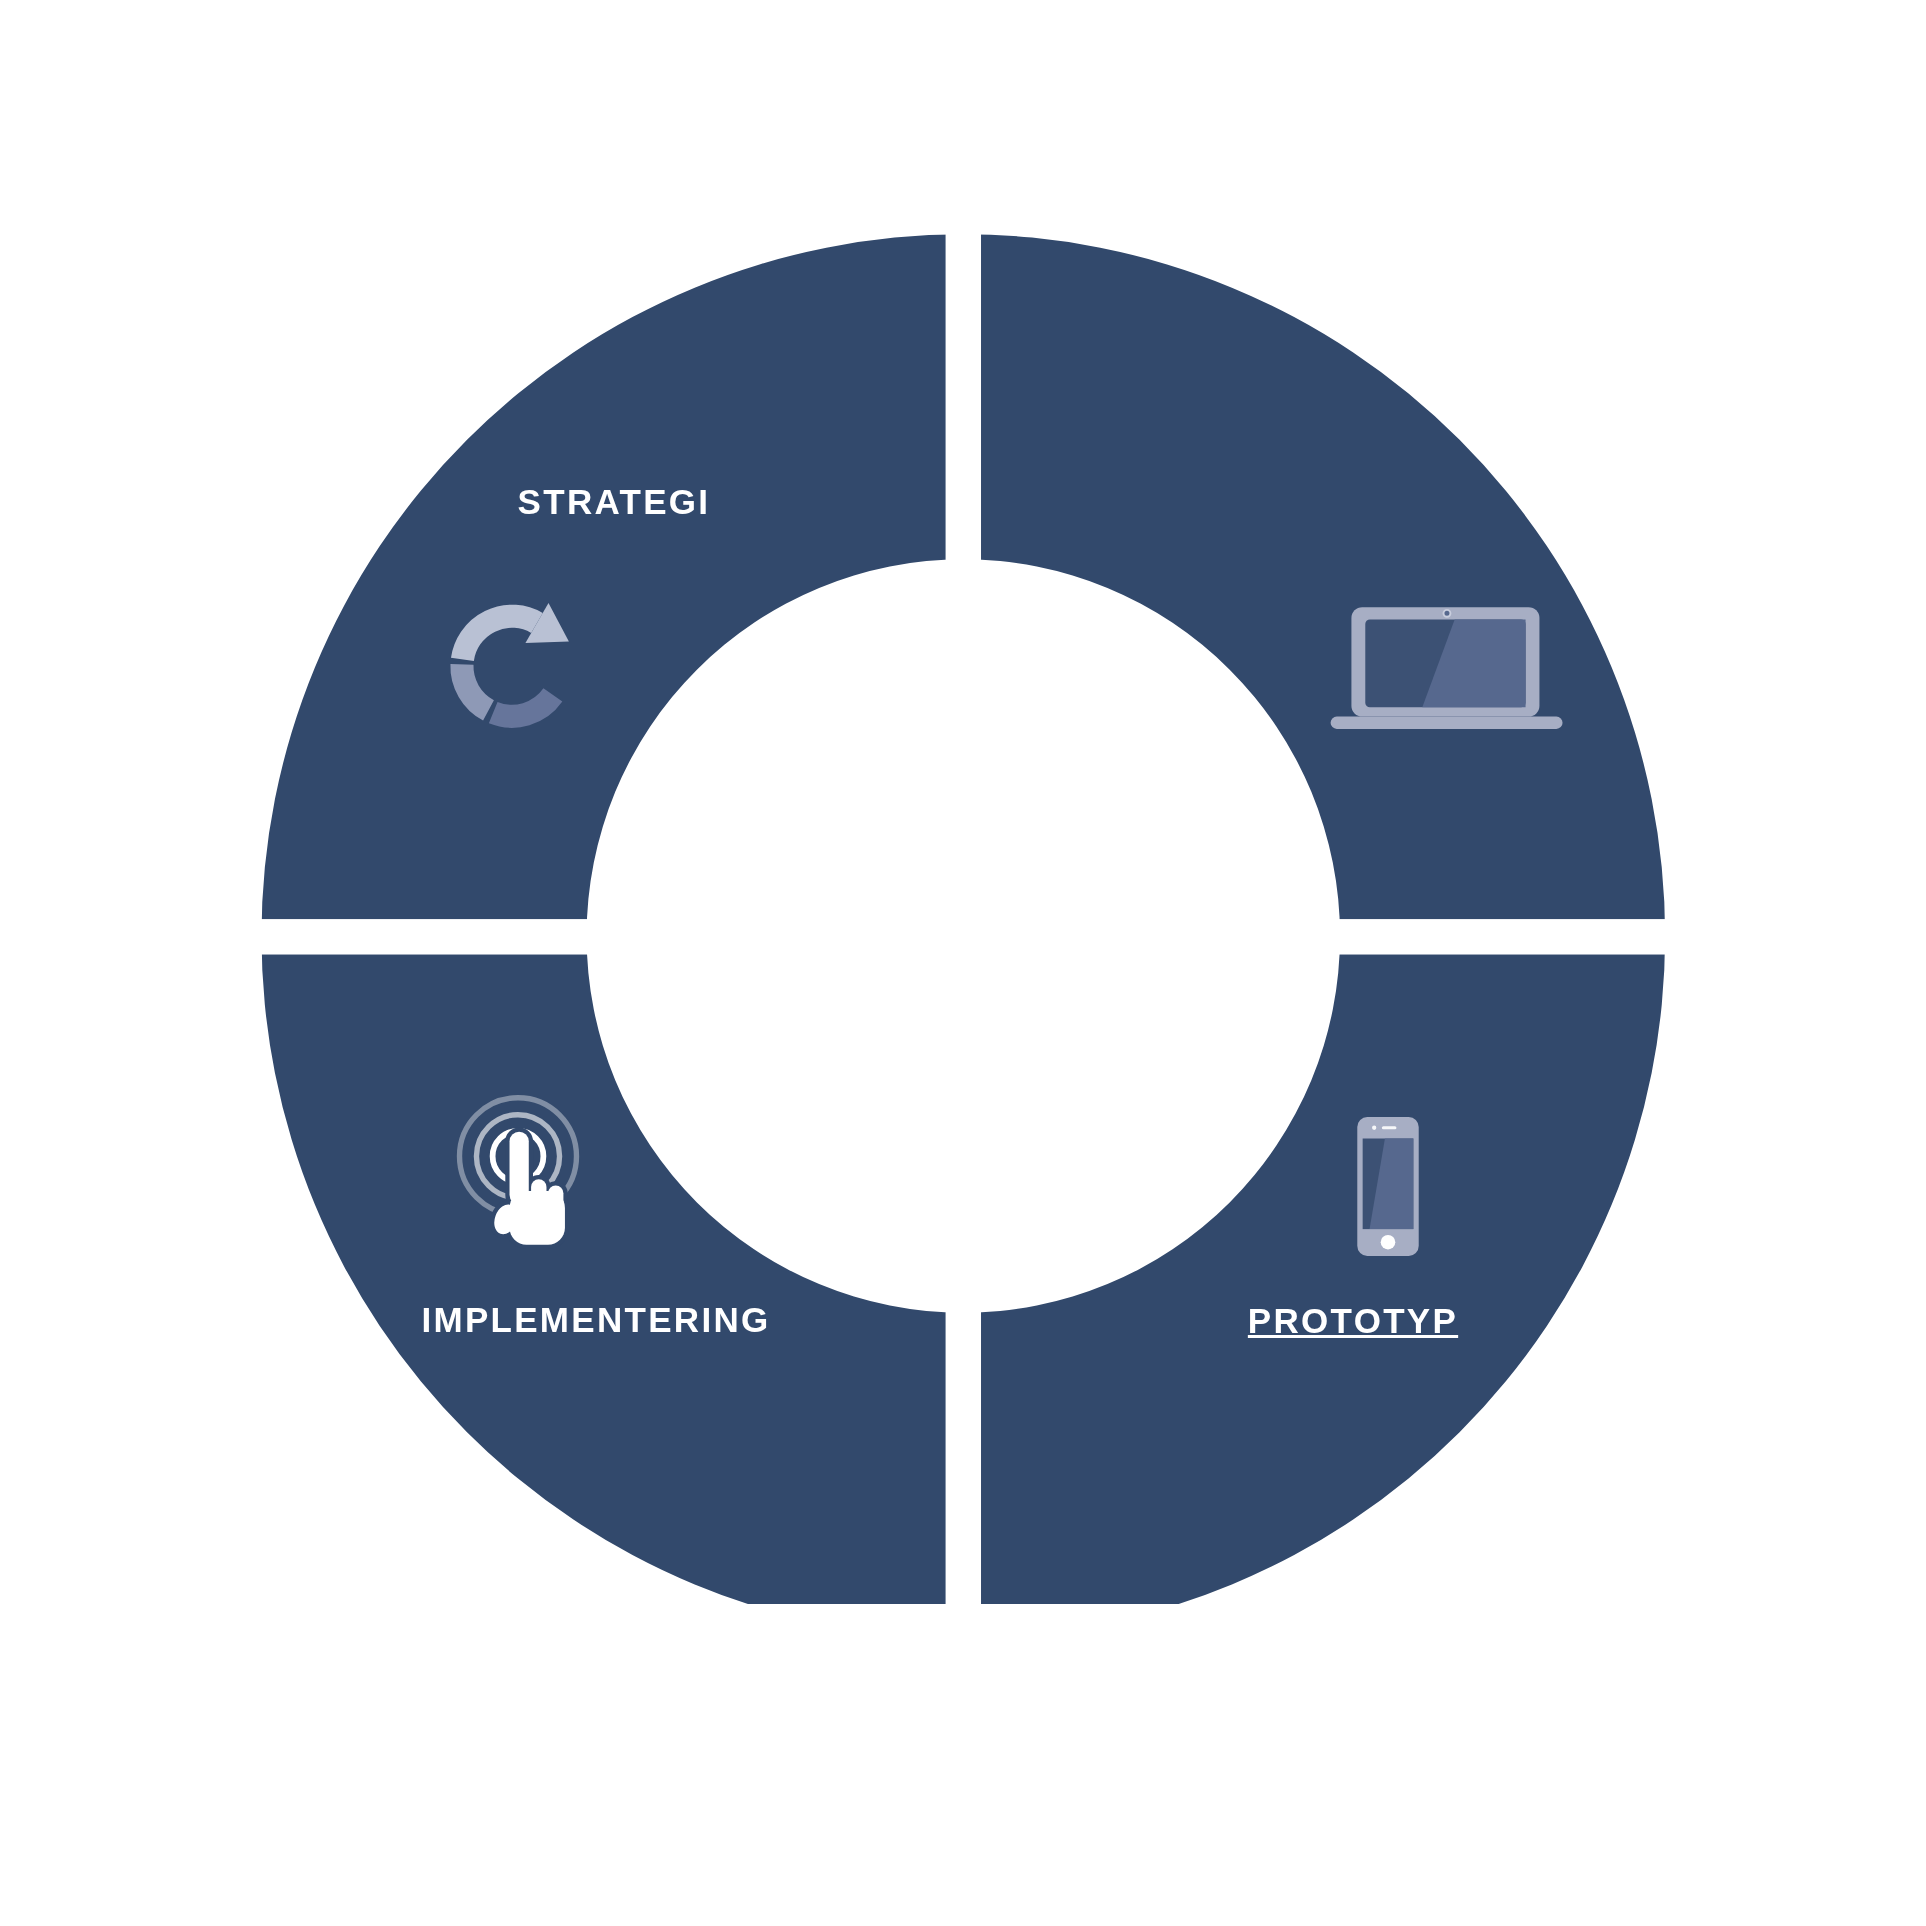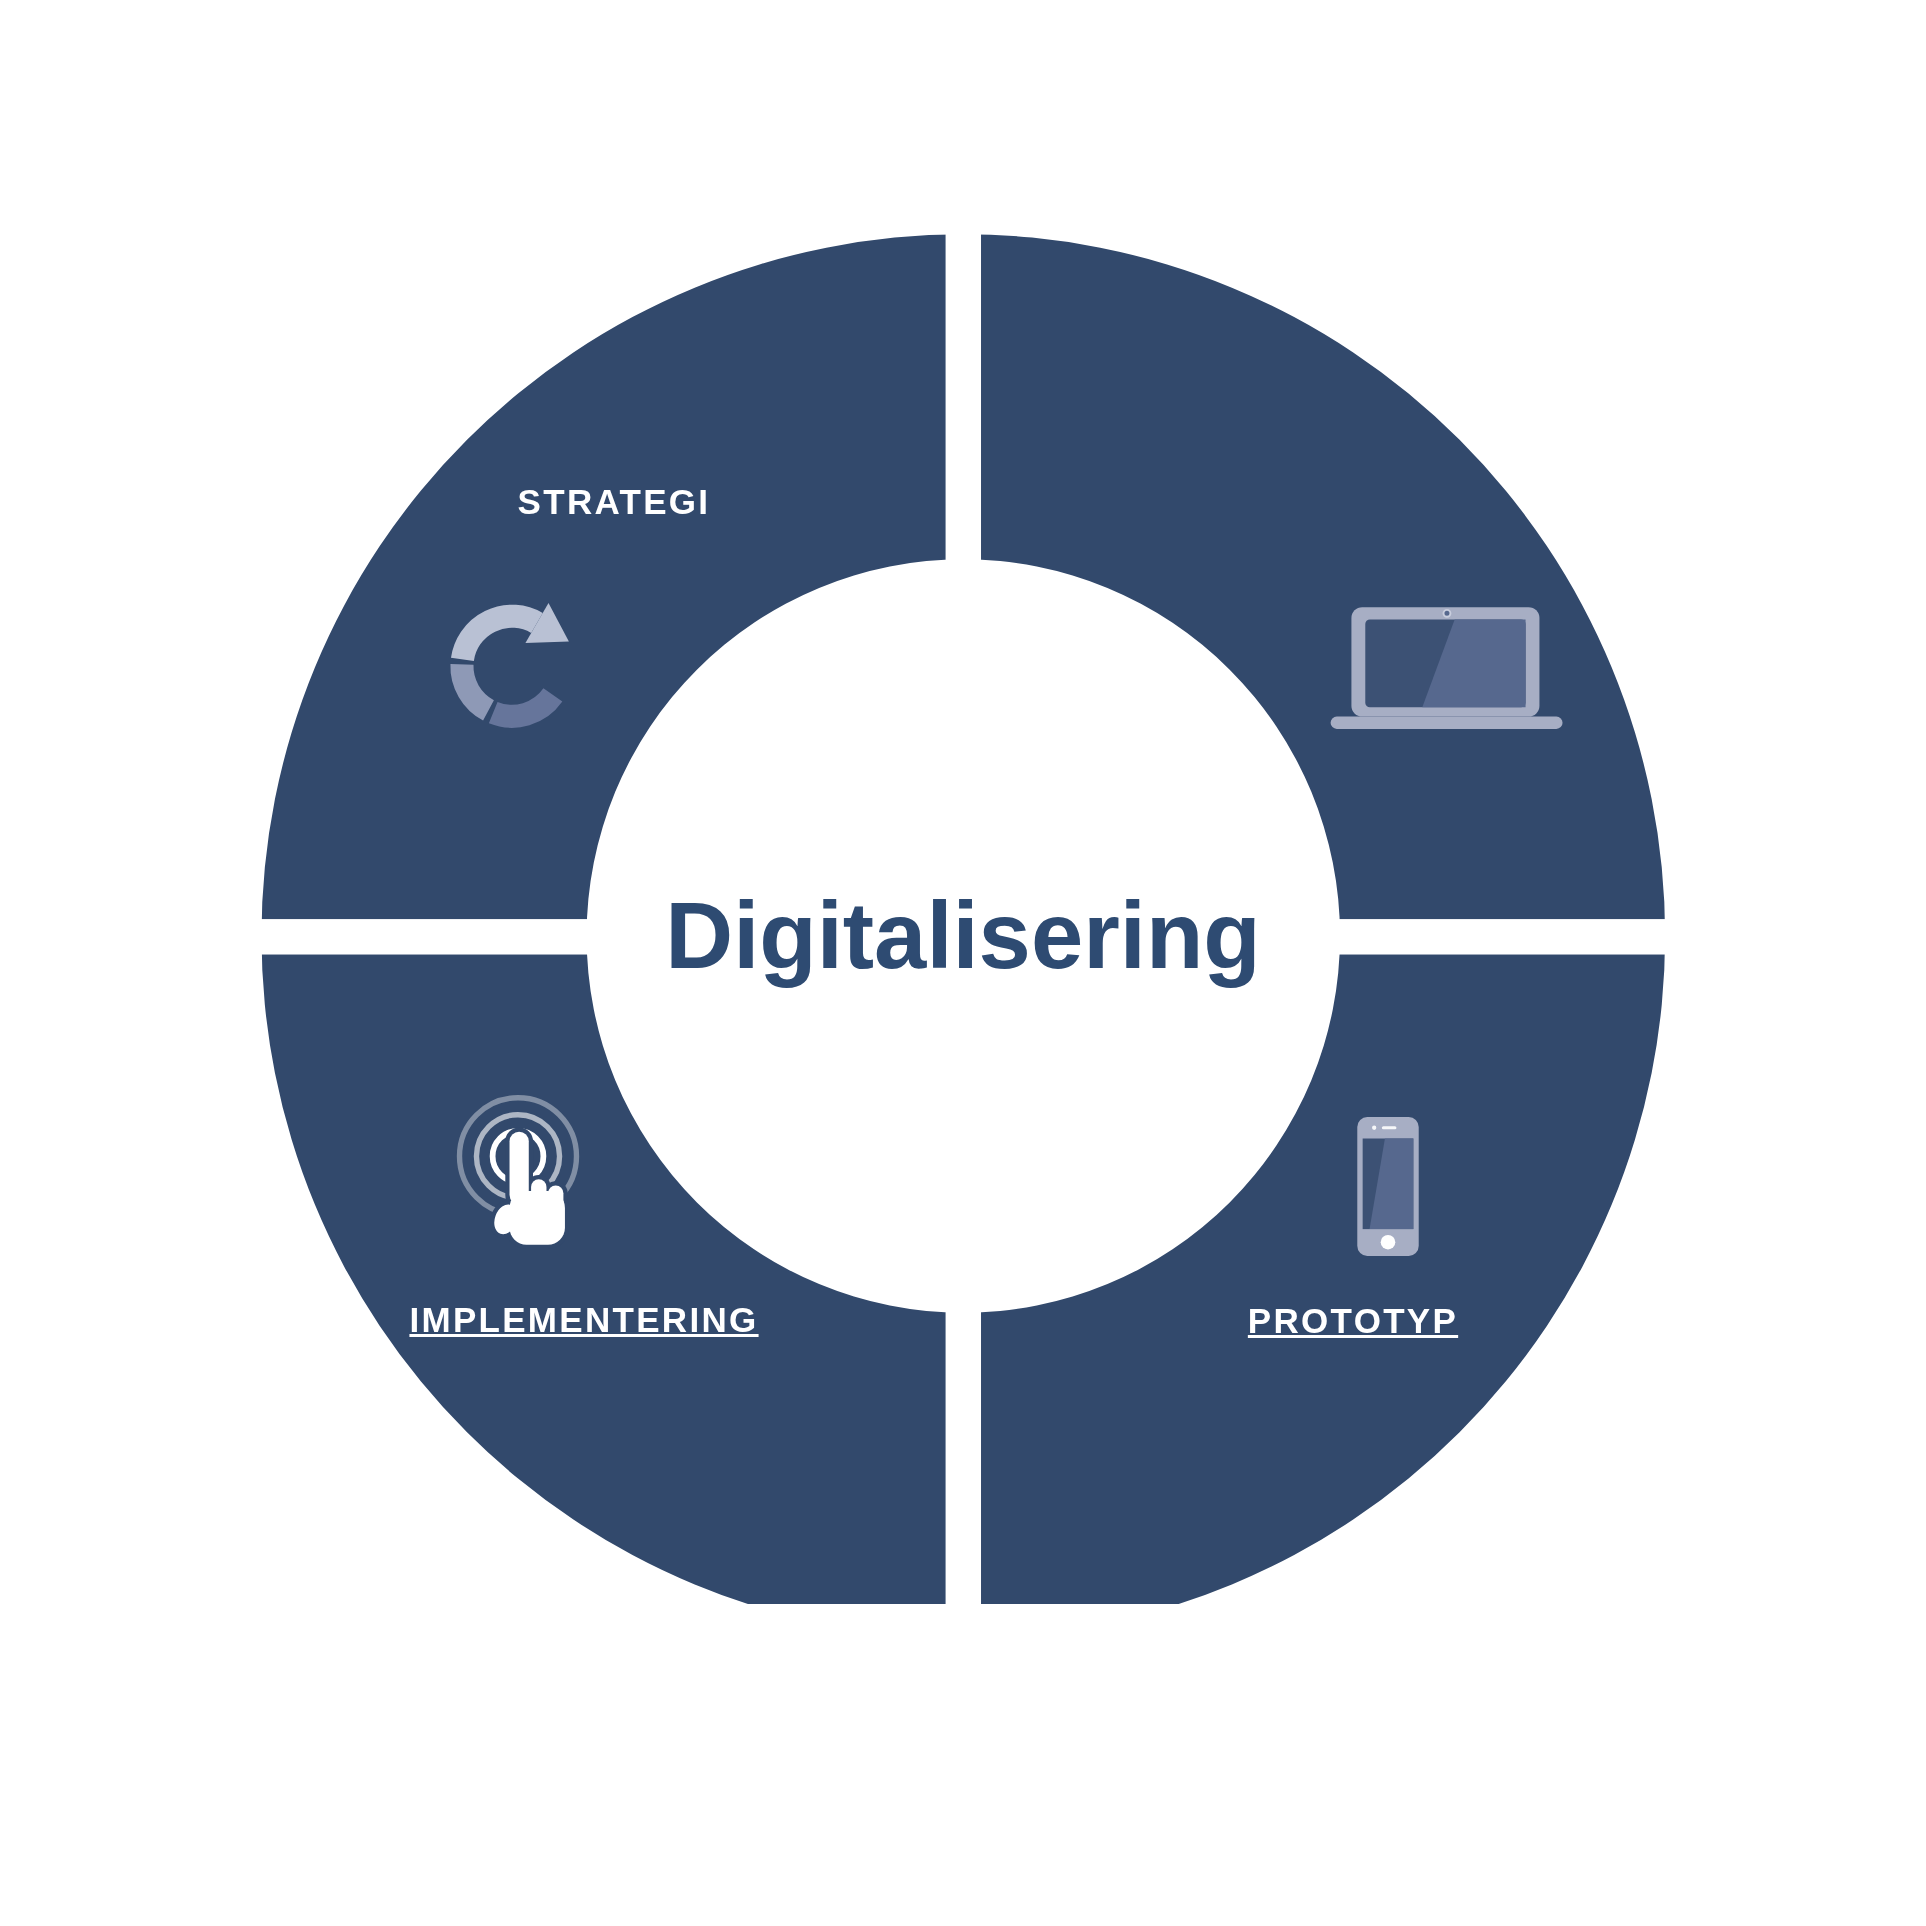--- a/index.html
+++ b/index.html
@@ -60,21 +60,21 @@
 
 
   <svg class="icon" style="left:1314px;top:601px;" width="243" height="131" viewBox="0 0 315 170">
     <rect x="38" y="8" width="244" height="142" rx="14" fill="#a7aec4"></rect>
     <rect x="56" y="24" width="208" height="114" rx="6" fill="#3c5174"></rect>
     <polygon points="172,24 264,24 264,138 130,138" fill="#56688e"></polygon>
     <circle cx="162" cy="16" r="4.5" fill="#56688e" stroke="#c9cede" stroke-width="2.5"></circle>
     <rect x="11" y="150" width="301" height="16" rx="8" fill="#a7aec4"></rect>
   </svg>
 
-  <div class="quad-label" style="left:576px;top:1320px;text-decoration:underline;">IMPLEMENTERING</div>
+  <div class="quad-label" style="left:588px;top:1320px;">IMPLEMENTERING</div>
 
   <svg class="icon" style="left:425px;top:1087px;" width="170" height="177" viewBox="0 0 220 230">
     <circle cx="110" cy="90" r="76" fill="none" stroke="#ffffff" stroke-opacity="0.38" stroke-width="7"></circle>
     <circle cx="110" cy="90" r="54" fill="none" stroke="#ffffff" stroke-opacity="0.6" stroke-width="7"></circle>
     <circle cx="110" cy="90" r="33" fill="none" stroke="#ffffff" stroke-width="7.5"></circle>
 
     <g stroke="#32496c" stroke-width="11" fill="#32496c">
       <rect x="99" y="58" width="25" height="95" rx="12.5"></rect>
       <rect x="99" y="135" width="72" height="70" rx="22"></rect>
       <rect x="127" y="120" width="20" height="40" rx="10"></rect>
@@ -95,17 +95,16 @@
   <svg class="icon" style="left:1349px;top:1117px;" width="62" height="139" viewBox="0 0 80 181">
     <rect x="0" y="0" width="80" height="181" rx="13" fill="#a7aec4"></rect>
     <rect x="7" y="28" width="66" height="118" fill="#3c5174"></rect>
     <polygon points="36,28 73,28 73,146 16,146" fill="#56688e"></polygon>
     <circle cx="22" cy="14" r="2.8" fill="#ffffff" fill-opacity="0.9"></circle>
     <rect x="32" y="12" width="19" height="4" rx="2" fill="#ffffff" fill-opacity="0.9"></rect>
     <circle cx="40" cy="163" r="9.5" fill="#ffffff"></circle>
   </svg>
 
   <div id="center-title">
-    <div>Digitalisering</div>
   </div>
 
 </div>
 
 
 </body></html>

